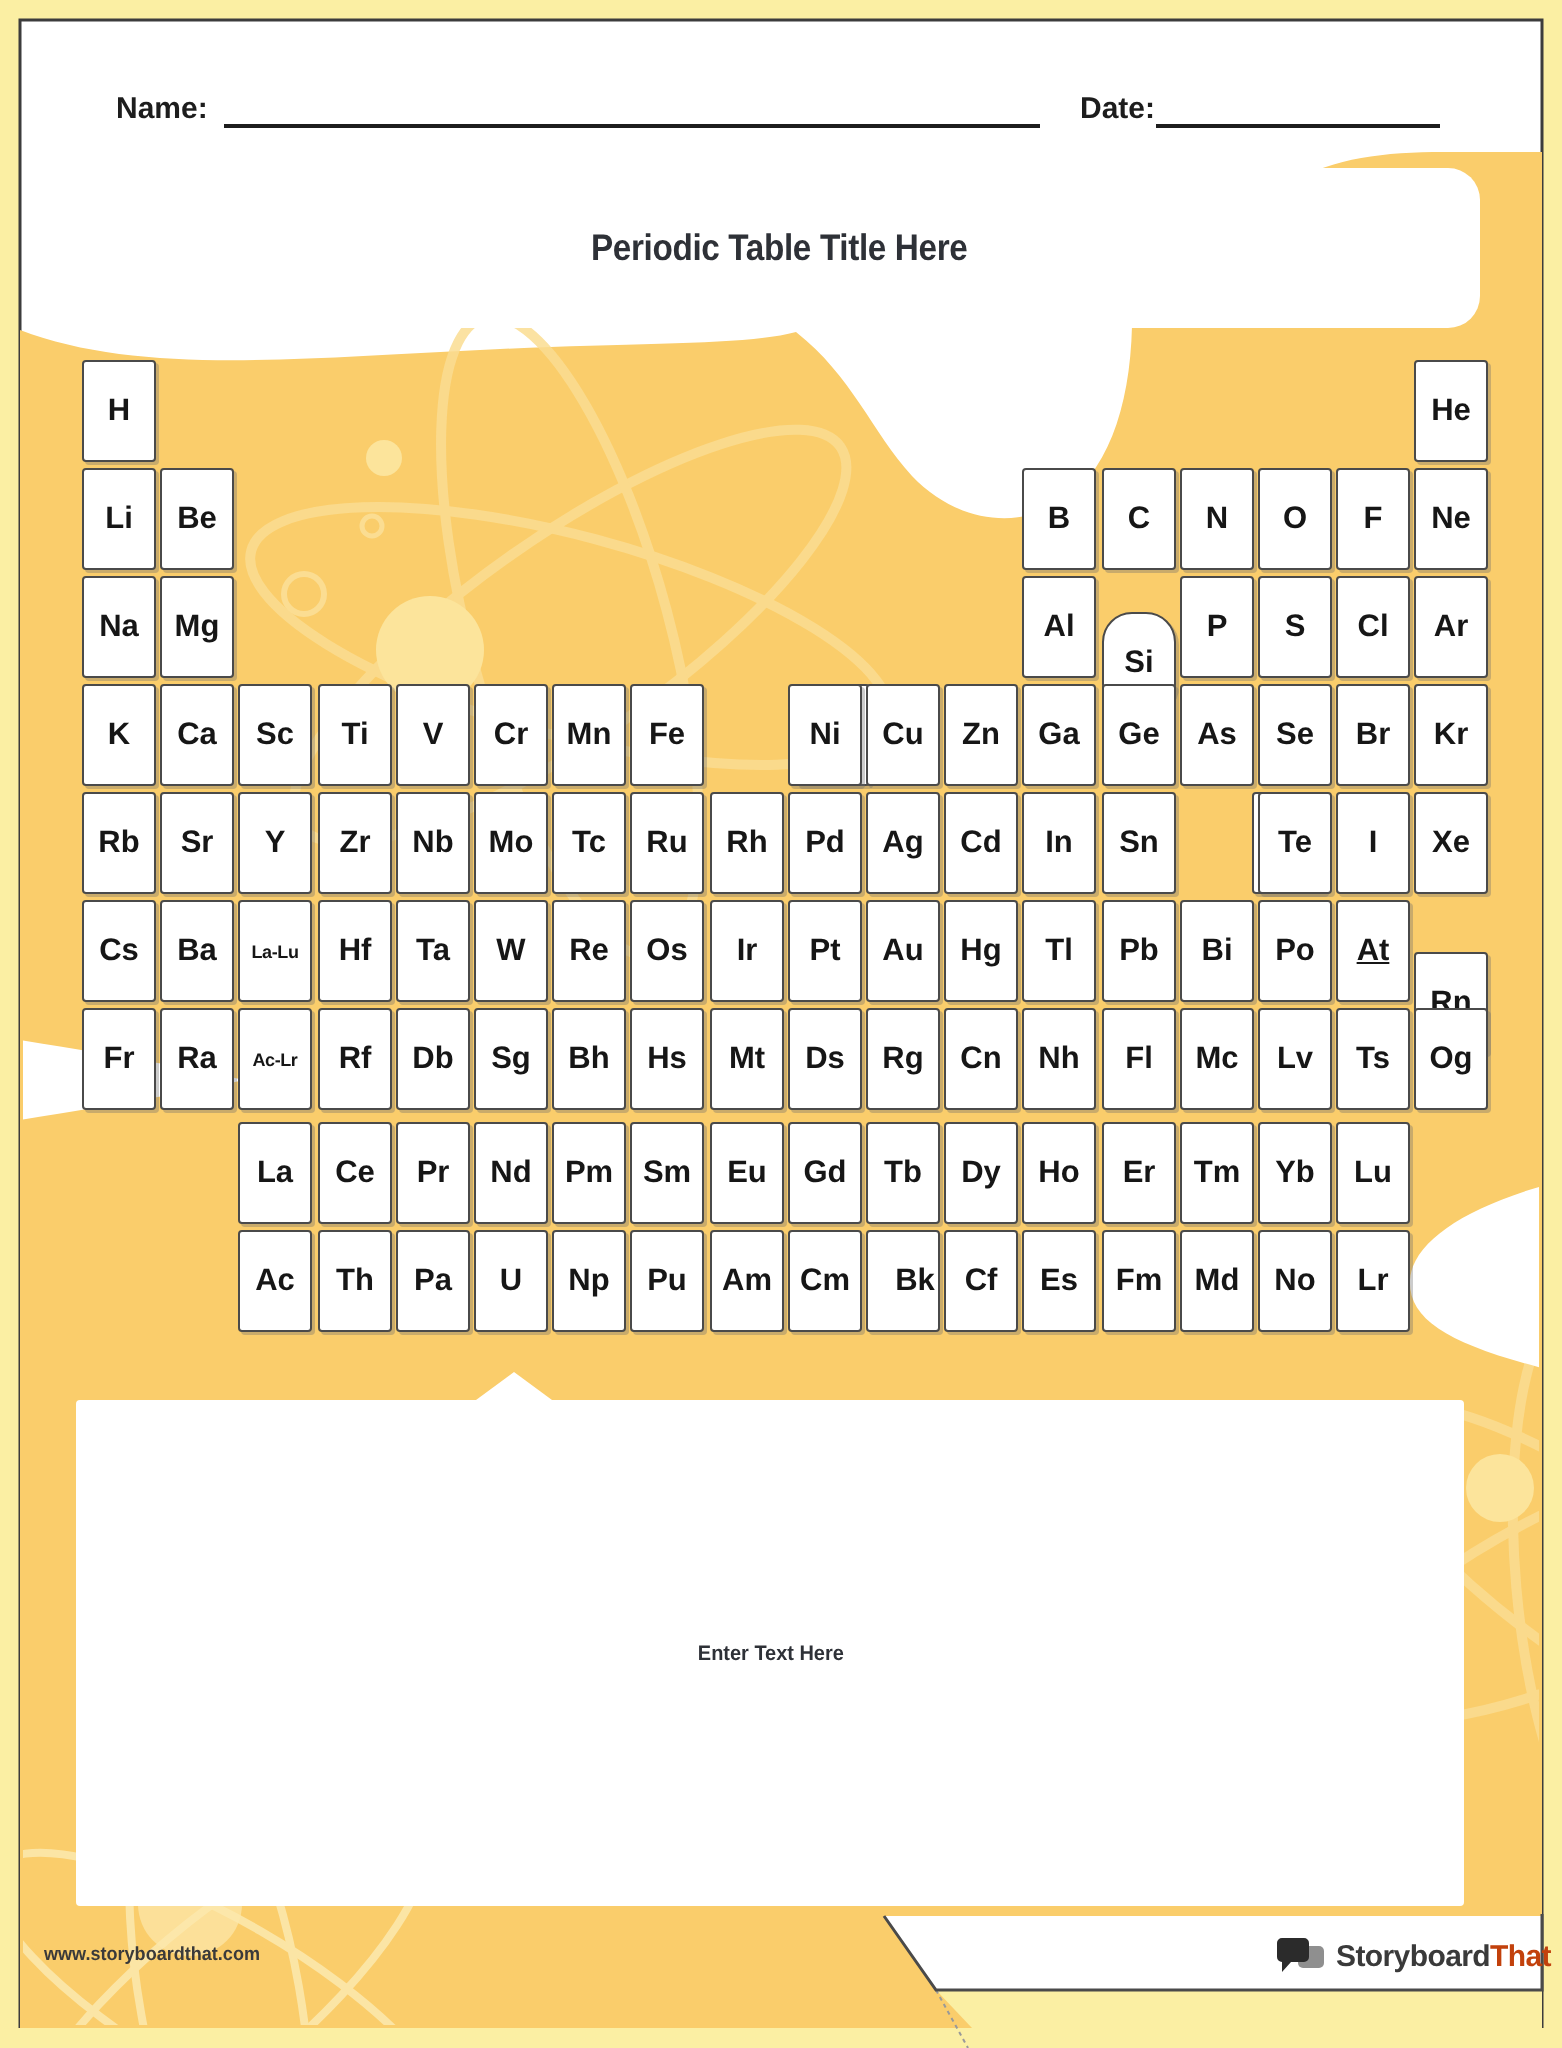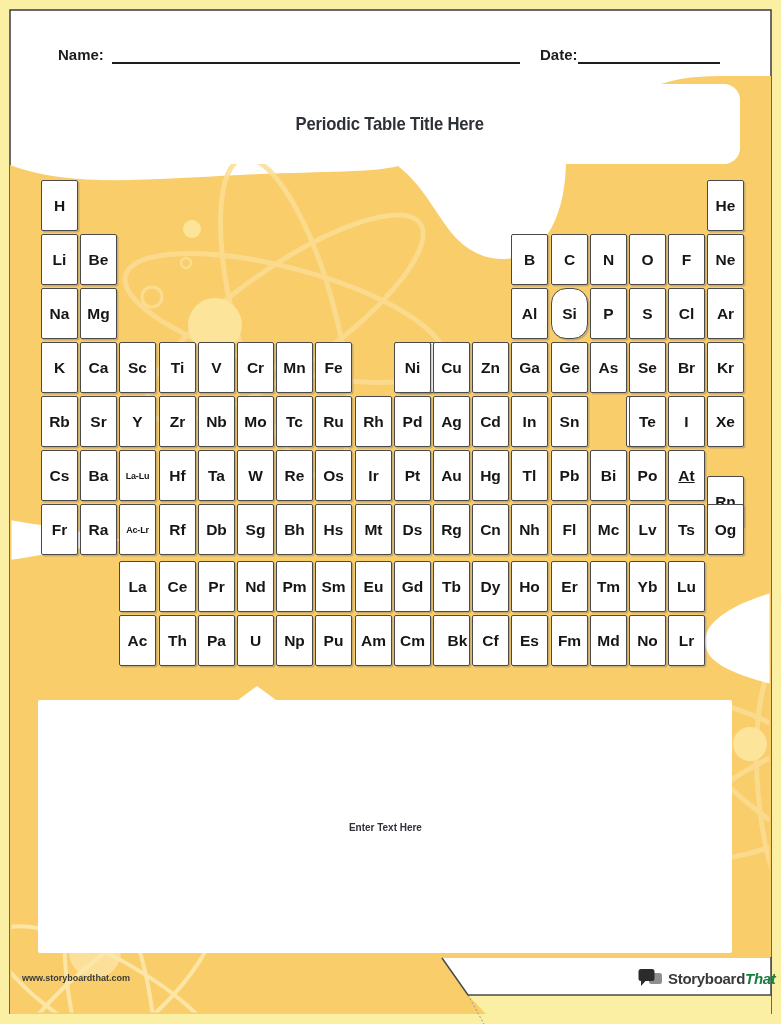--- a/index.html
+++ b/index.html
@@ -54,21 +54,21 @@
   .site-url{
     position:absolute;left:22px;top:972px;font-weight:bold;font-size:9.5px;
     color:#3a3a3a;transform:scaleX(0.95);transform-origin:left center;
   }
   .logo{
     position:absolute;left:638px;top:966px;height:24px;
     display:flex;align-items:center;gap:4px;
   }
   .logo-text{font-weight:bold;font-size:15px;letter-spacing:-0.3px;white-space:nowrap;}
   .logo-primary{color:#3a3a3a;}
-  .logo-secondary{color:#15803d;font-style:italic;}
+  .logo-secondary{color:#c2410c;}
 </style>
 </head>
 <body>
 
 <svg id="bg" width="781" height="1024" viewBox="0 0 781 1024">
   <defs>
     <clipPath id="pageclip">
         <rect x="11.5" y="11.5" width="758" height="1001"></rect>
       </clipPath>
   </defs>
@@ -140,21 +140,21 @@
       <div class="pt-cell" style="left: 80px; top: 234px;">Be</div>
       <div class="pt-cell" style="left: 511px; top: 234px;">B</div>
       <div class="pt-cell" style="left: 551px; top: 234px;">C</div>
       <div class="pt-cell" style="left: 590px; top: 234px;">N</div>
       <div class="pt-cell" style="left: 629px; top: 234px;">O</div>
       <div class="pt-cell" style="left: 668px; top: 234px;">F</div>
       <div class="pt-cell" style="left: 707px; top: 234px;">Ne</div>
       <div class="pt-cell" style="left: 41px; top: 288px;">Na</div>
       <div class="pt-cell" style="left: 80px; top: 288px;">Mg</div>
       <div class="pt-cell" style="left: 511px; top: 288px;">Al</div>
-      <div class="pt-cell" style="left: 551px; top: 288px; border-radius: 15px;">Si</div>
+      <div class="pt-cell" style="left: 551px; top: 306px; border-radius: 15px;">Si</div>
       <div class="pt-cell" style="left: 590px; top: 288px;">P</div>
       <div class="pt-cell" style="left: 629px; top: 288px;">S</div>
       <div class="pt-cell" style="left: 668px; top: 288px;">Cl</div>
       <div class="pt-cell" style="left: 707px; top: 288px;">Ar</div>
       <div class="pt-cell" style="left: 41px; top: 342px;">K</div>
       <div class="pt-cell" style="left: 80px; top: 342px;">Ca</div>
       <div class="pt-cell" style="left: 119px; top: 342px;">Sc</div>
       <div class="pt-cell" style="left: 159px; top: 342px;">Ti</div>
       <div class="pt-cell" style="left: 198px; top: 342px;">V</div>
       <div class="pt-cell" style="left: 237px; top: 342px;">Cr</div>

